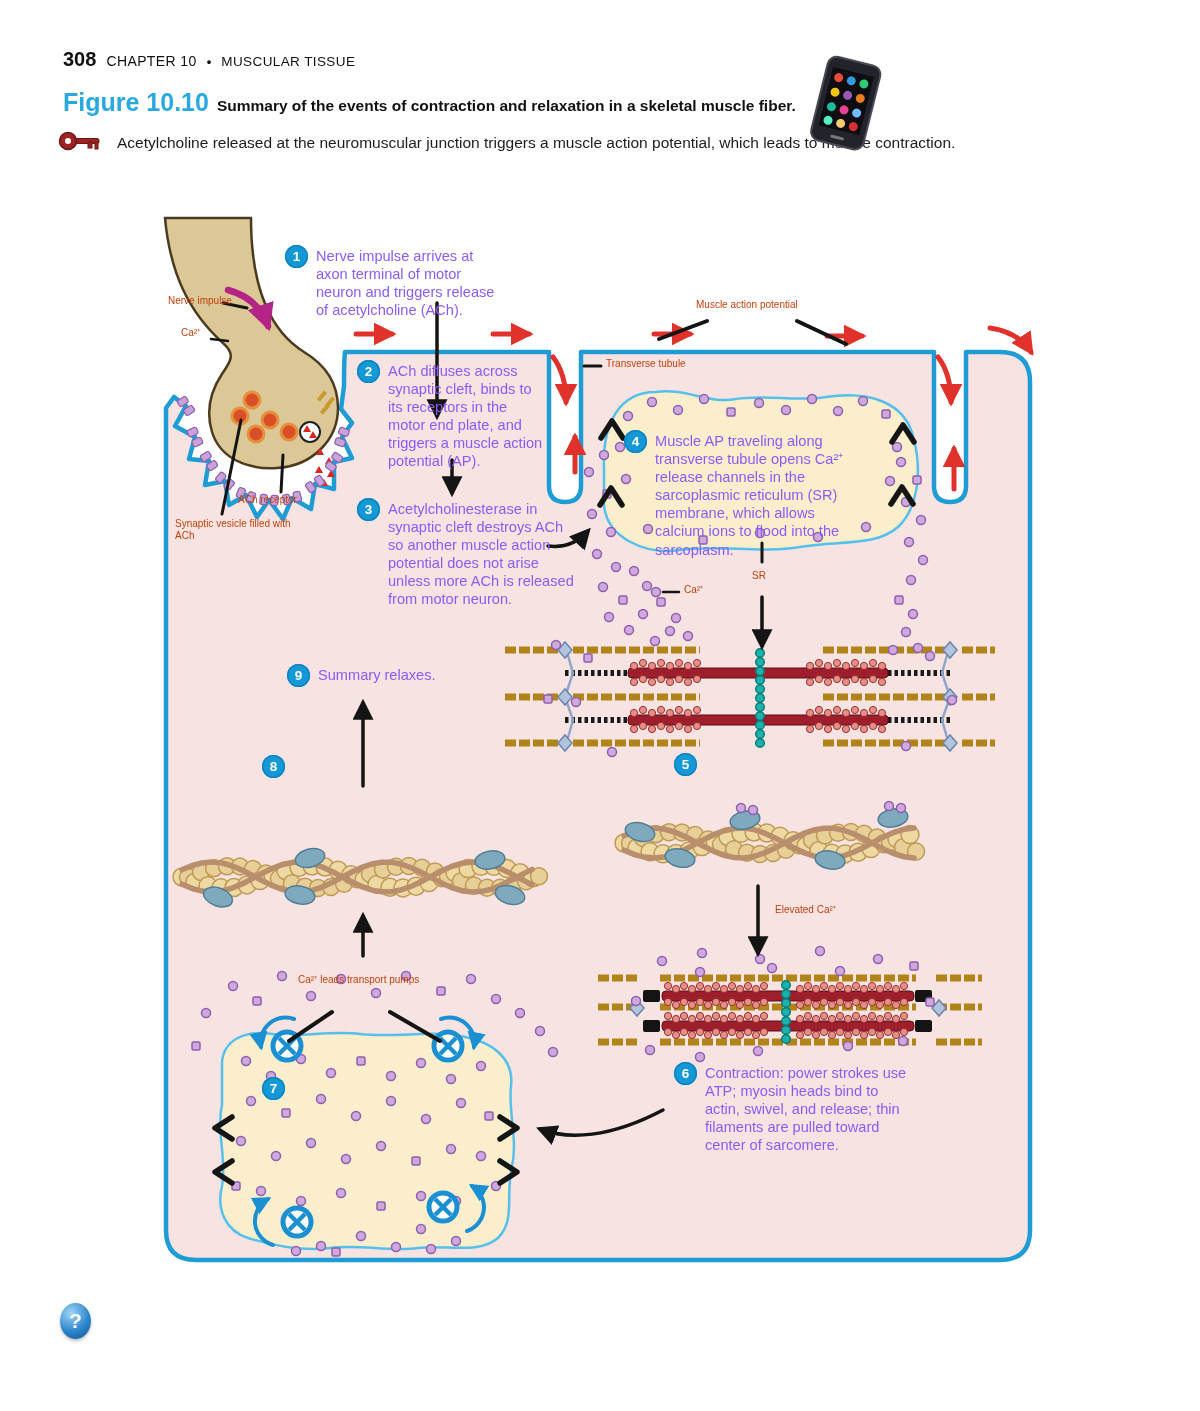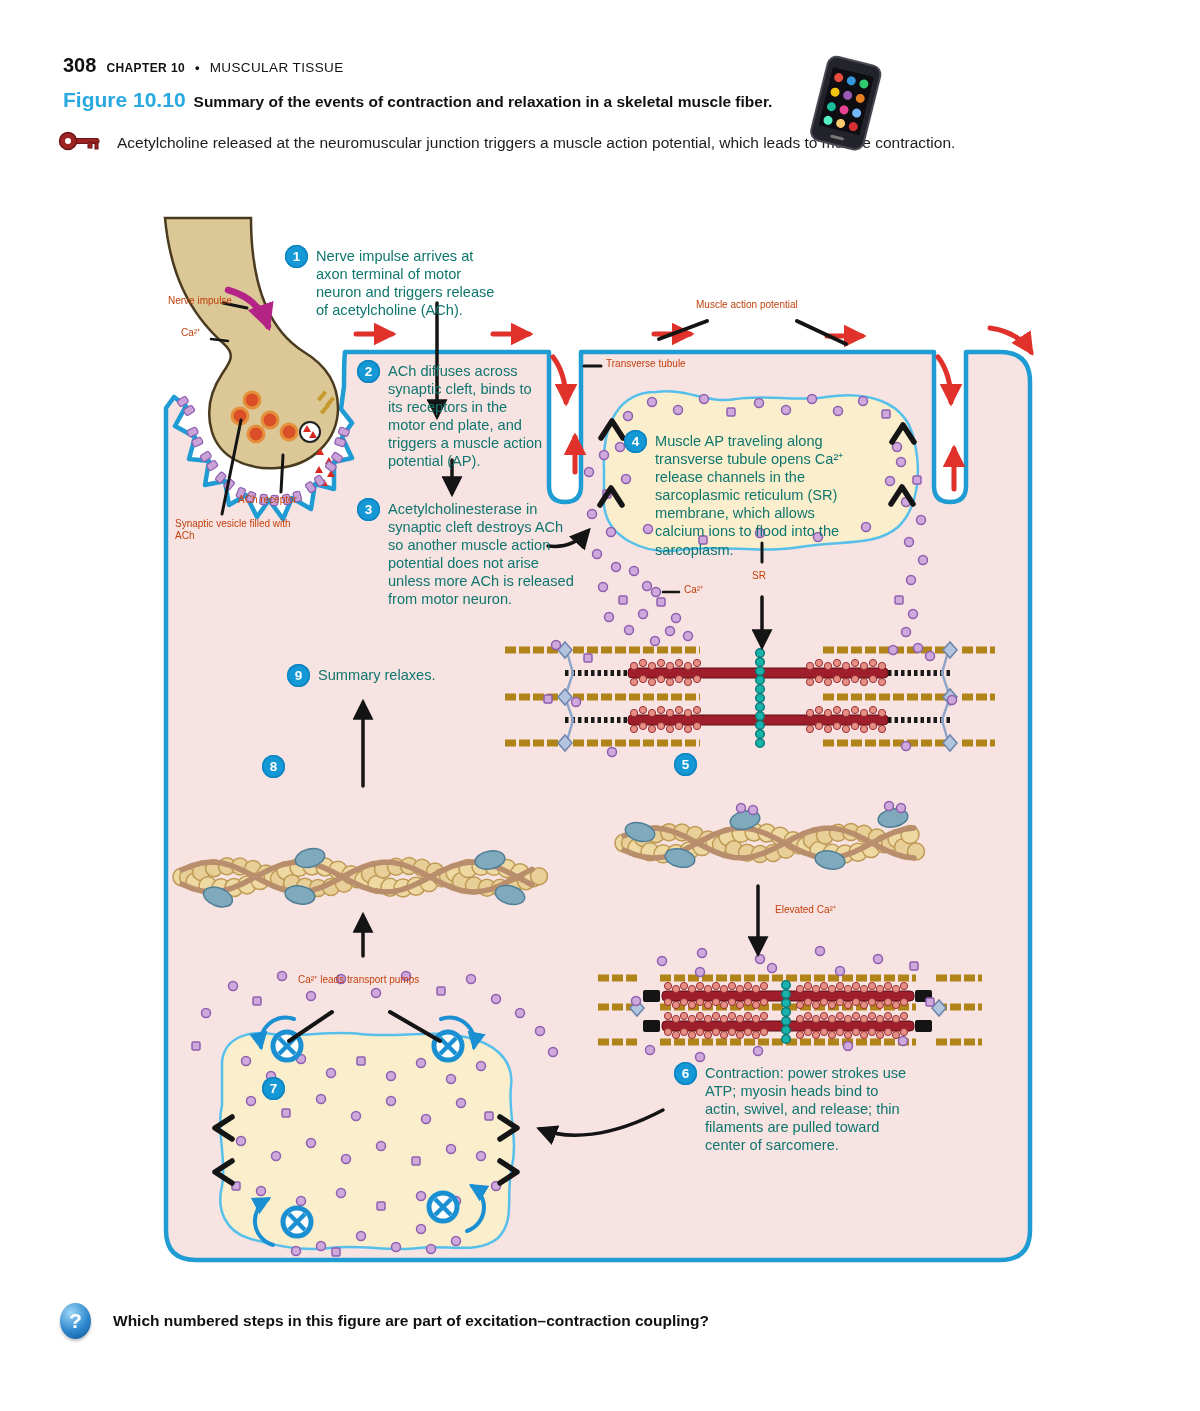--- a/index.html
+++ b/index.html
@@ -1,38 +1,38 @@
 <!DOCTYPE html>
 <html><head>
 <meta charset="utf-8">
 <style>
   html,body{margin:0;padding:0;background:#fff;}
   .page{position:relative;width:1200px;height:1411px;background:#ffffff;overflow:hidden;
         font-family:"Liberation Sans", sans-serif;color:#111;}
   .art{position:absolute;left:0;top:0;width:1200px;height:1411px;}
   
-  .runhead{position:absolute;left:63px;top:48px;display:flex;align-items:baseline;gap:10px;margin-top:6px;}
+  .runhead{position:absolute;left:63px;top:48px;display:flex;align-items:baseline;gap:10px;}
   .runhead .pnum{font-size:20px;font-weight:bold;}
-  .runhead .chap{font-size:12px;font-weight:bold;letter-spacing:.4px;}
+  .runhead .chap{font-size:14px;font-weight:normal;letter-spacing:.4px;}
   .runhead .dot{font-size:13px;font-weight:bold;}
   .runhead .sect{font-size:13.5px;letter-spacing:.4px;}
   
   .figcap{position:absolute;left:63px;top:88px;font-size:15.5px;font-weight:bold;}
-  .figcap .fig-num{color:#2aa9e0;font-size:21px;margin-right:8px;}
+  .figcap .fig-num{color:#2aa9e0;font-size:25px;margin-right:8px;}
   
   .keyline{position:absolute;left:57px;top:129px;display:flex;align-items:center;gap:16px;}
   .keyline .ktext{font-size:15.5px;color:#1c1c1c;}
   
   .phone{position:absolute;left:812px;top:58px;transform:rotate(14deg);}
   
   .step{position:absolute;display:flex;gap:8px;z-index:3;}
   .snum{width:23px;height:23px;border-radius:50%;background:#1598d6;color:#fff;font-weight:bold;
         font-size:13.5px;display:flex;align-items:center;justify-content:center;flex:none;
         box-shadow:0 0 0 1.5px #0e85c0 inset;}
-  .stext{font-size:14.6px;line-height:1.24;color:#0f766e;padding-top:2px;}
+  .stext{font-size:14.6px;line-height:1.24;color:#8b5cf6;padding-top:2px;}
   .lbl{position:absolute;font-size:10px;line-height:1.2;color:#c2410c;z-index:3;}
   .lbl.center{text-align:left;}
   
   .question{position:absolute;left:60px;top:1303px;display:flex;align-items:center;gap:22px;}
   .q-icon{width:31px;height:36px;border-radius:50%;flex:none;
           background:radial-gradient(circle at 35% 28%, #9ed7f7, #2e87cd 55%, #155f9e 90%);
           color:#fff;font-weight:bold;font-size:21px;display:flex;align-items:center;justify-content:center;
           box-shadow:0 2px 3px rgba(0,0,0,.25);}
   .q-text{font-size:15.5px;font-weight:bold;color:#111;}
 </style>
@@ -798,15 +798,14 @@
   <div class="lbl" style="left:175px;top:518px;width:122px">Synaptic vesicle filled with ACh</div>
   <div class="lbl center" style="left:696px;top:299px;width:126px">Muscle action potential</div>
   <div class="lbl" style="left:606px;top:358px">Transverse tubule</div>
   <div class="lbl" style="left:752px;top:570px">SR</div>
   <div class="lbl" style="left:684px;top:584px">Ca²⁺</div>
   <div class="lbl" style="left:775px;top:904px">Elevated Ca²⁺</div>
   <div class="lbl center" style="left:298px;top:974px;width:140px">Ca²⁺ leads transport pumps</div>
 
   <div class="question">
     <span class="q-icon">?</span>
-    <span class="q-text">Which numbered steps in this figure are part of excitation–contraction coupling?</span>
   </div>
 </div>
 
 </body></html>

